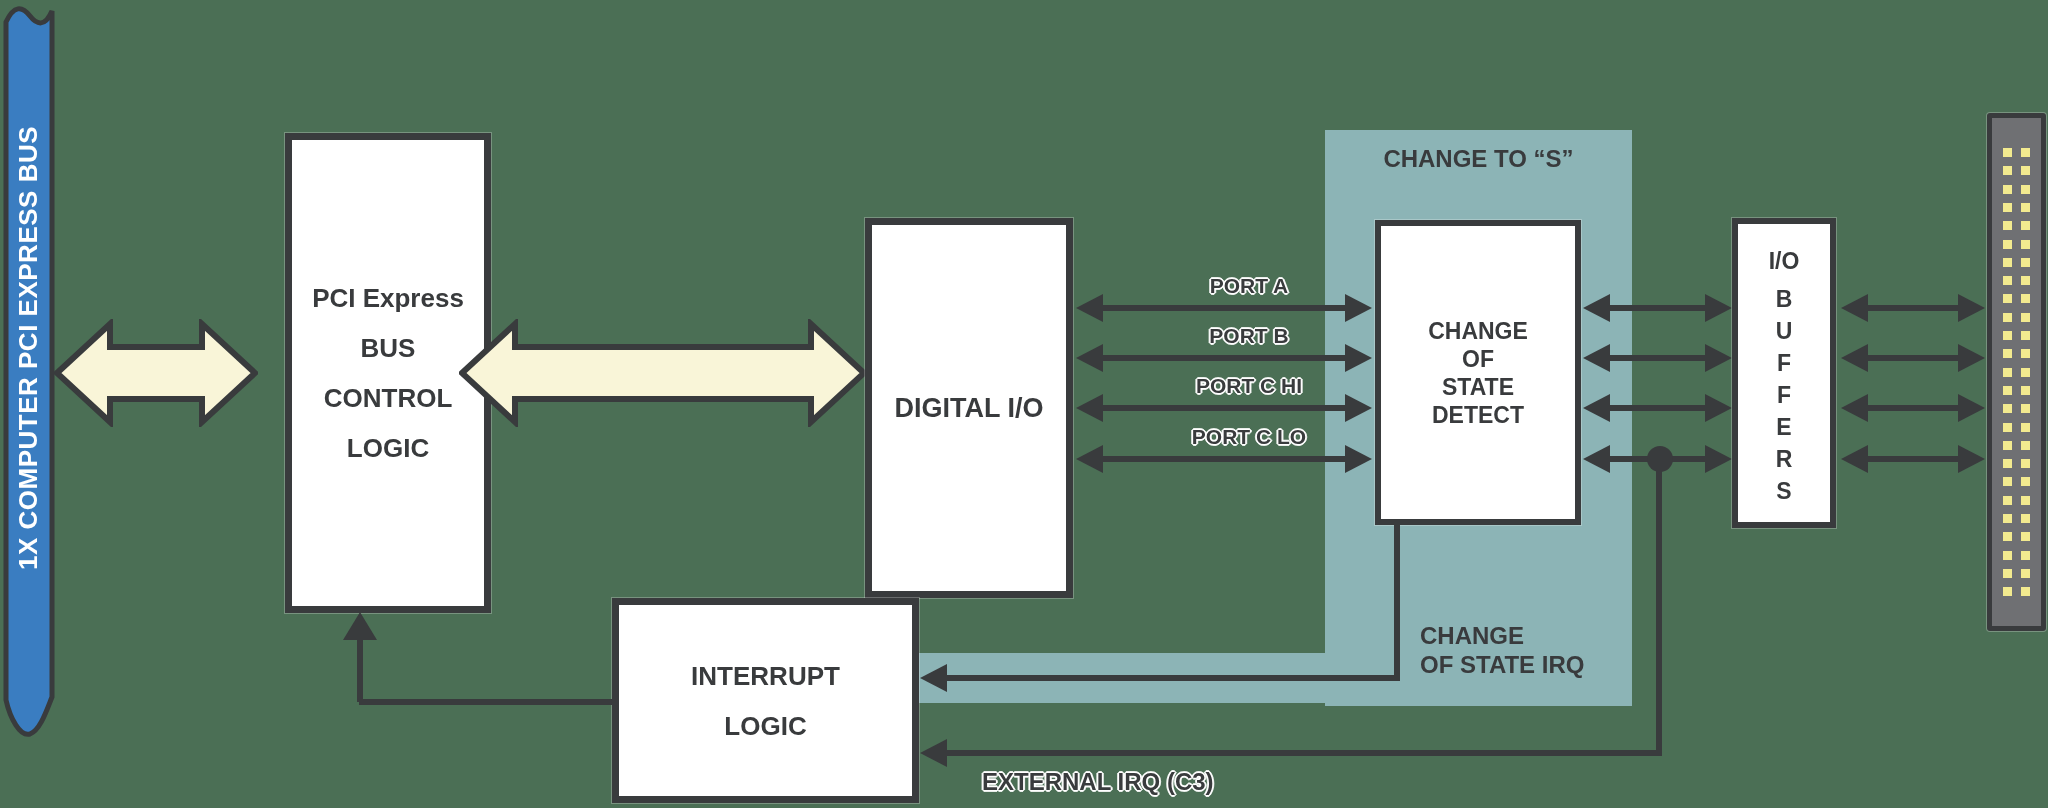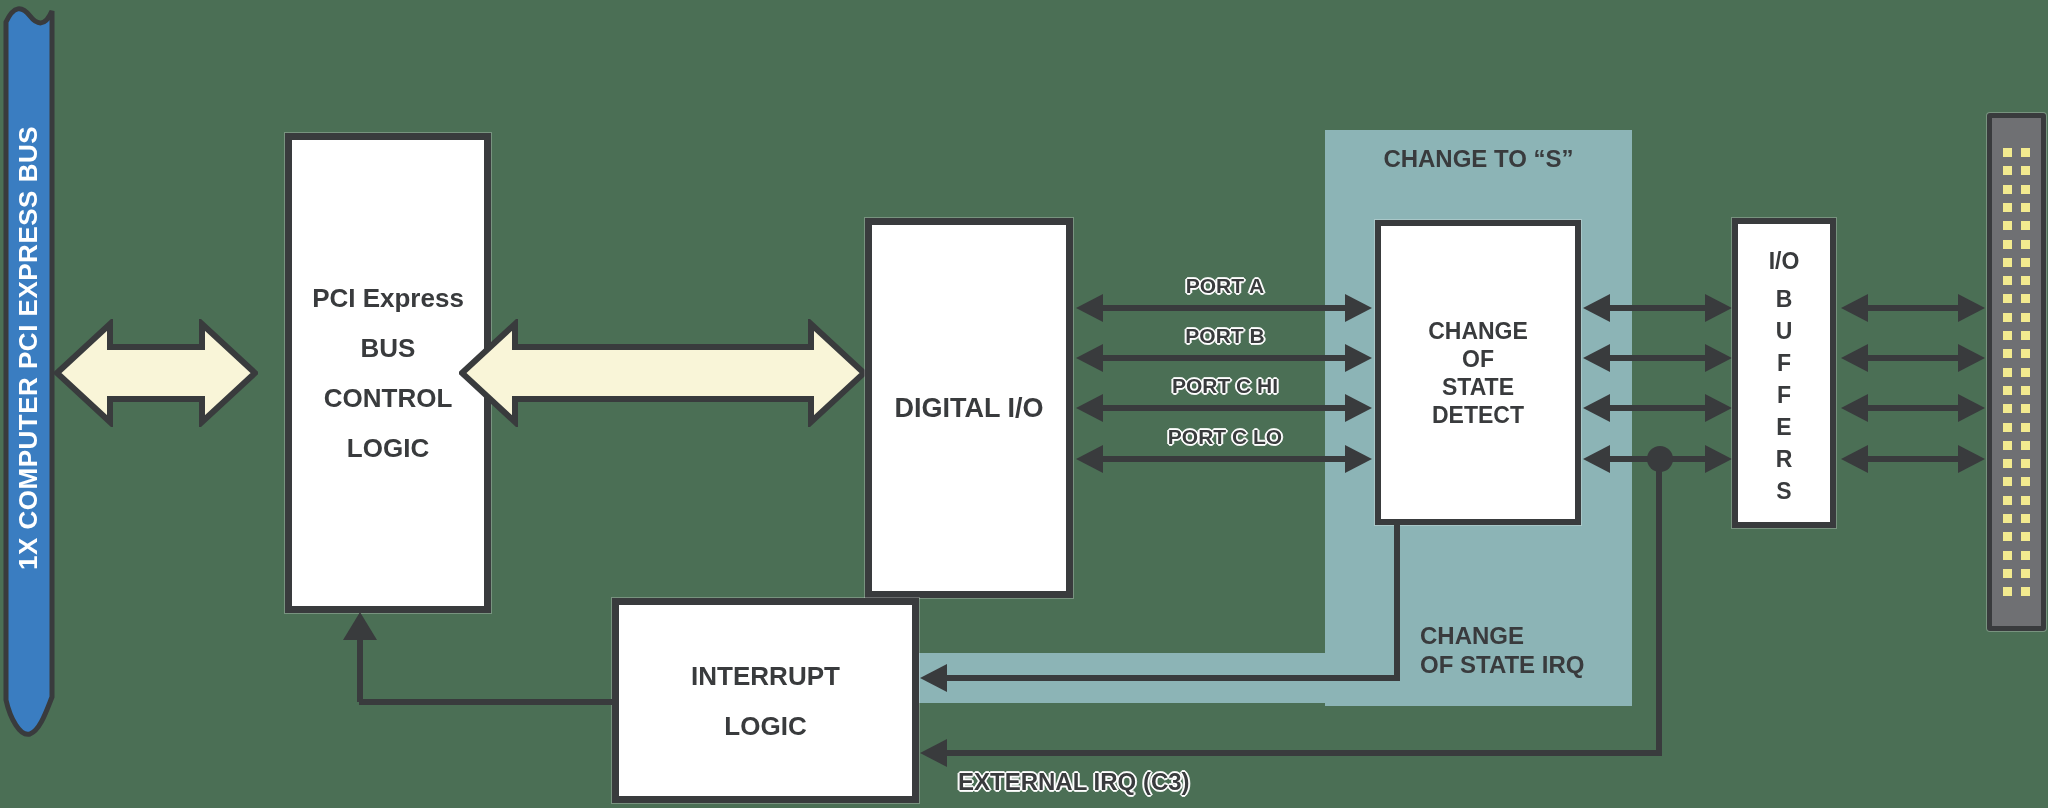--- a/index.html
+++ b/index.html
@@ -19,21 +19,21 @@
   .hline{position:absolute;height:6px;background:#393B3D;}
   .vline{position:absolute;width:6px;background:#393B3D;}
   .ah{position:absolute;width:0;height:0;}
   .ah.l{border-top:14px solid transparent;border-bottom:14px solid transparent;border-right:27px solid #393B3D;}
   .ah.r{border-top:14px solid transparent;border-bottom:14px solid transparent;border-left:27px solid #393B3D;}
   .ah.u{border-left:17px solid transparent;border-right:17px solid transparent;border-bottom:28px solid #393B3D;}
   .halo{text-shadow:
     -2px 0 0 rgba(255,255,255,.88), 2px 0 0 rgba(255,255,255,.88),
     0 -2px 0 rgba(255,255,255,.88), 0 2px 0 rgba(255,255,255,.88),
     -1px -1px 0 rgba(255,255,255,.88), 1px 1px 0 rgba(255,255,255,.88),
-    1px -1px 0 rgba(255,255,255,.88), -1px 1px 0 rgba(255,255,255,.88);}
+    1px -1px 0 rgba(255,255,255,.88), -1px 1px 0 rgba(255,255,255,.88); margin-left: 24px;}
   .portlabel{position:absolute;width:300px;text-align:center;font-weight:bold;font-size:21px;color:#393B3D;}
   .teal{position:absolute;background:#8CB4B6;}
   .notetext{position:absolute;font-weight:bold;font-size:24px;line-height:29px;color:#393B3D;}
   .dot{position:absolute;width:26px;height:26px;border-radius:50%;background:#393B3D;}
   .pin{position:absolute;width:9px;height:9px;background:#F2EA8F;}
   .barlabel{
     position:absolute;left:-187px;top:339px;width:430px;height:32px;line-height:32px;
     transform:rotate(-90deg);text-align:center;color:#fff;font-weight:bold;font-size:26px;
     letter-spacing:.5px;white-space:nowrap;
   }

